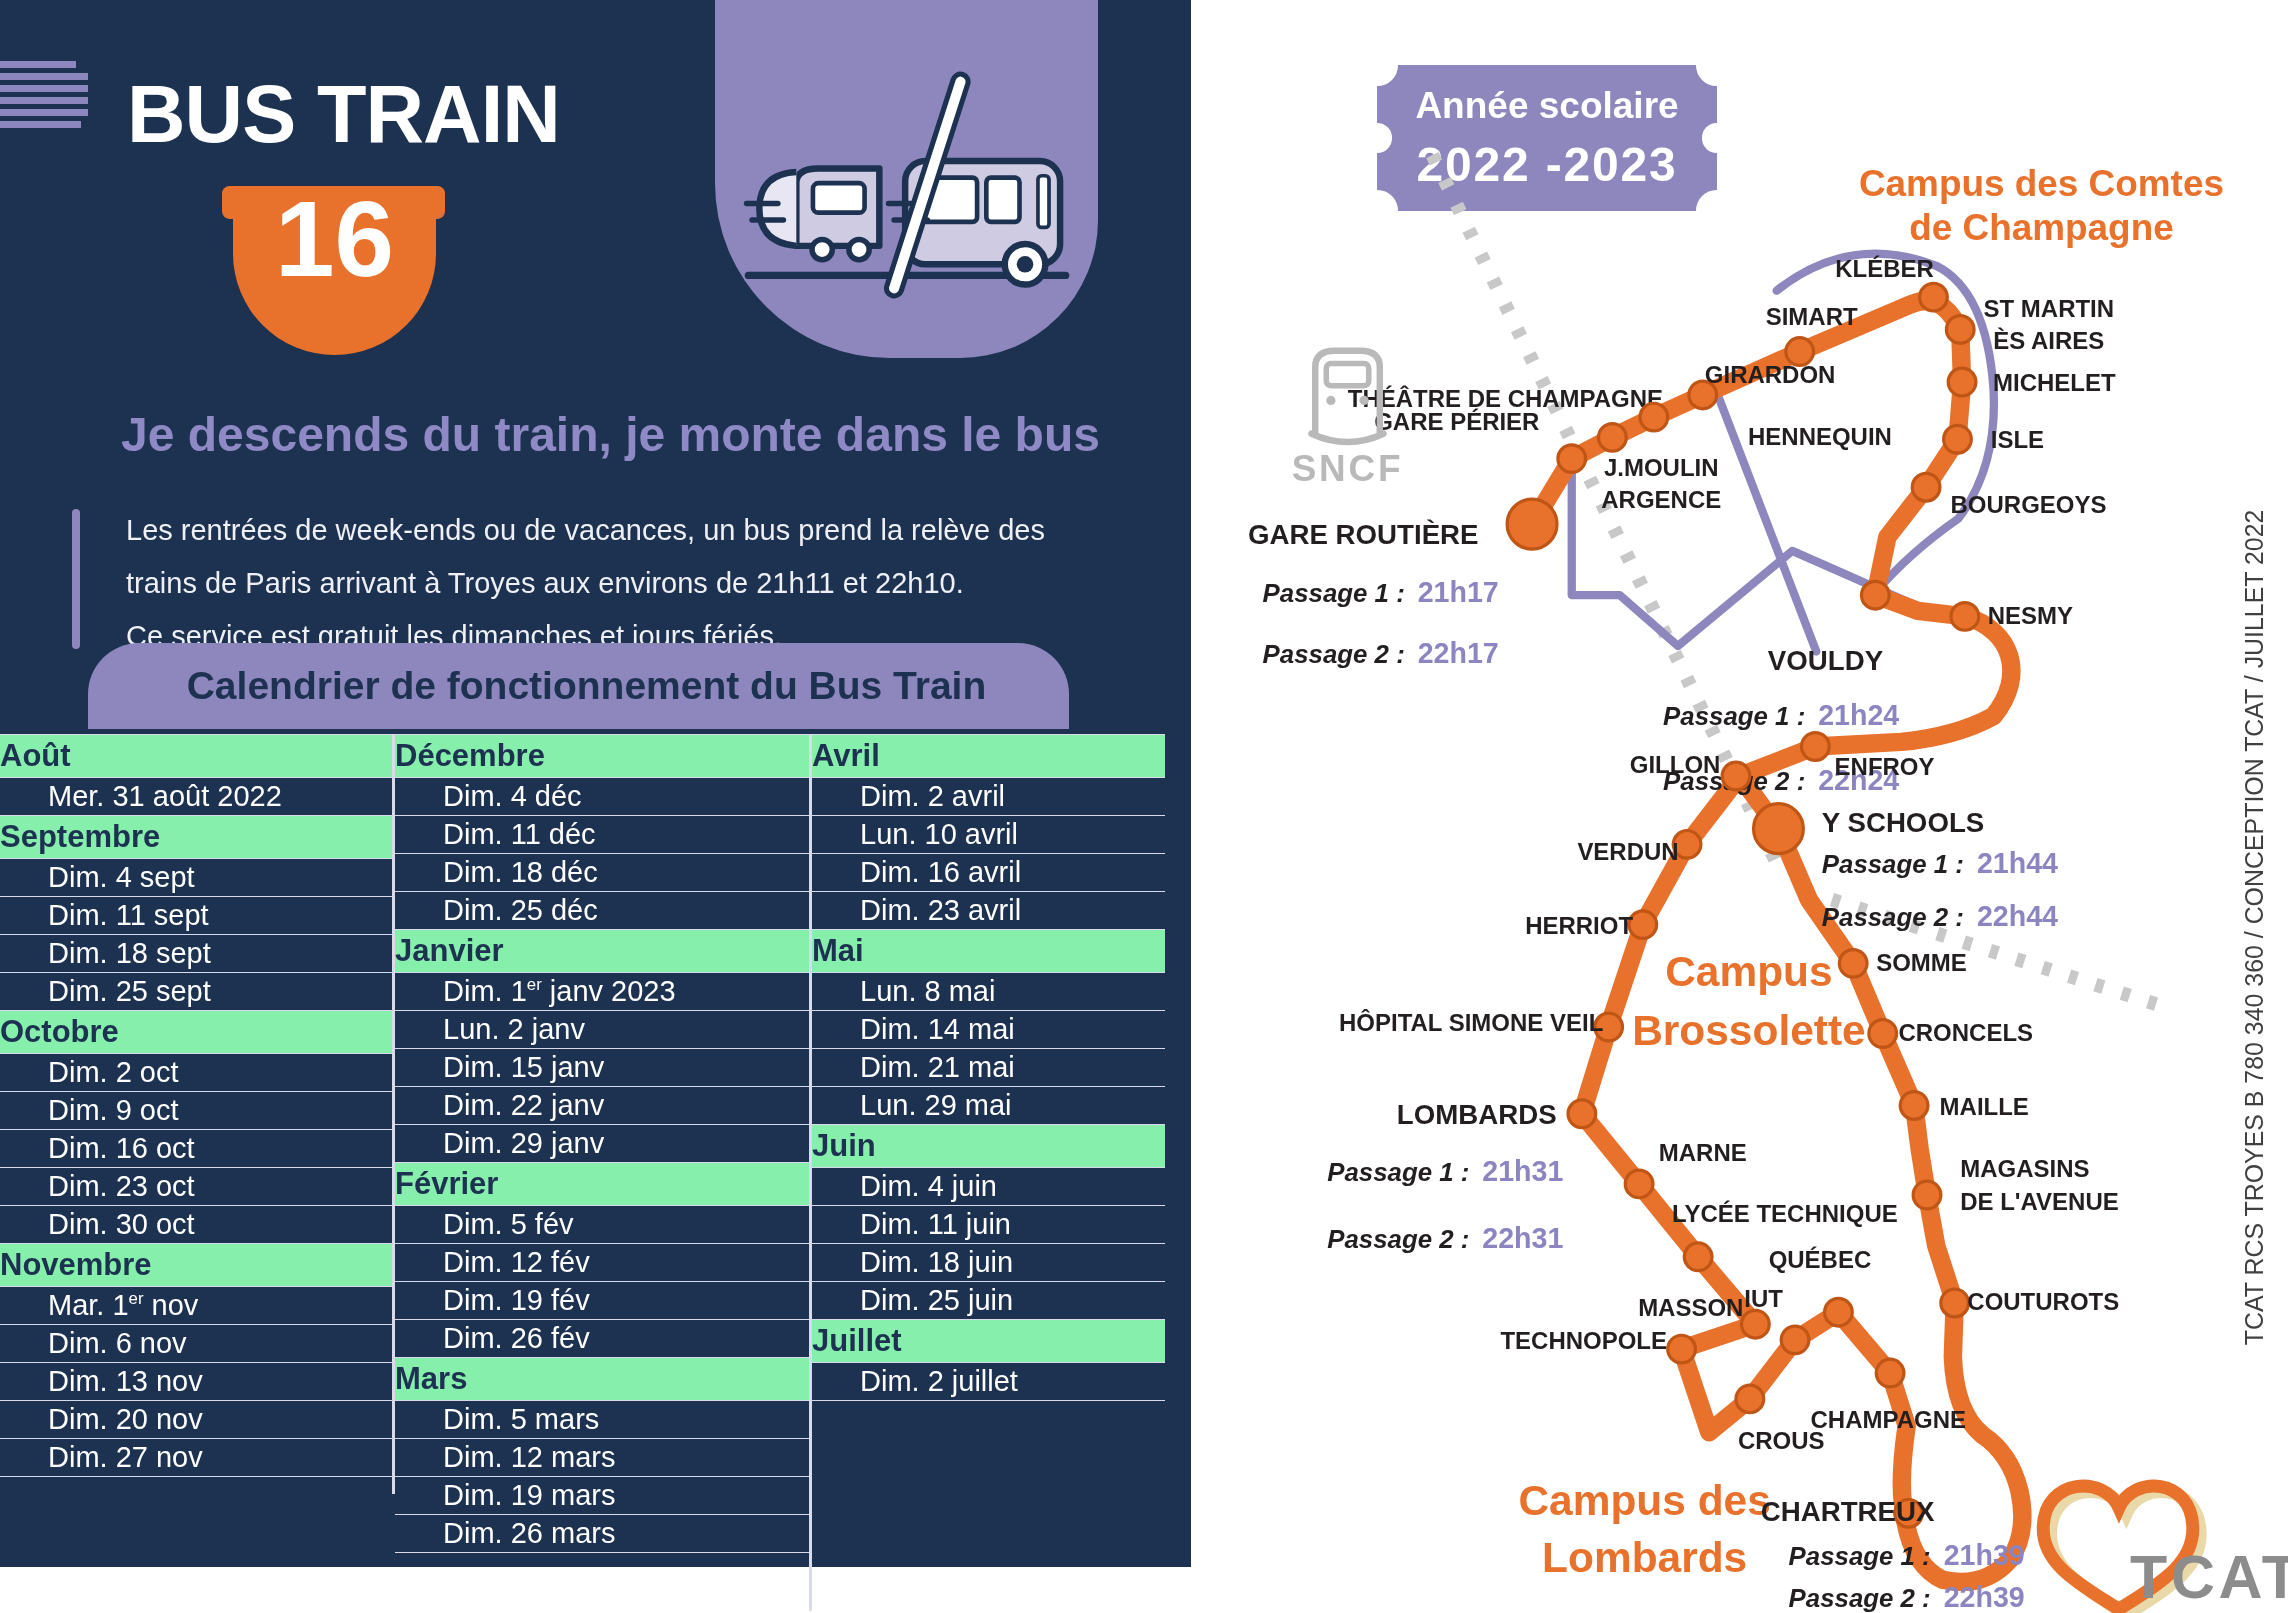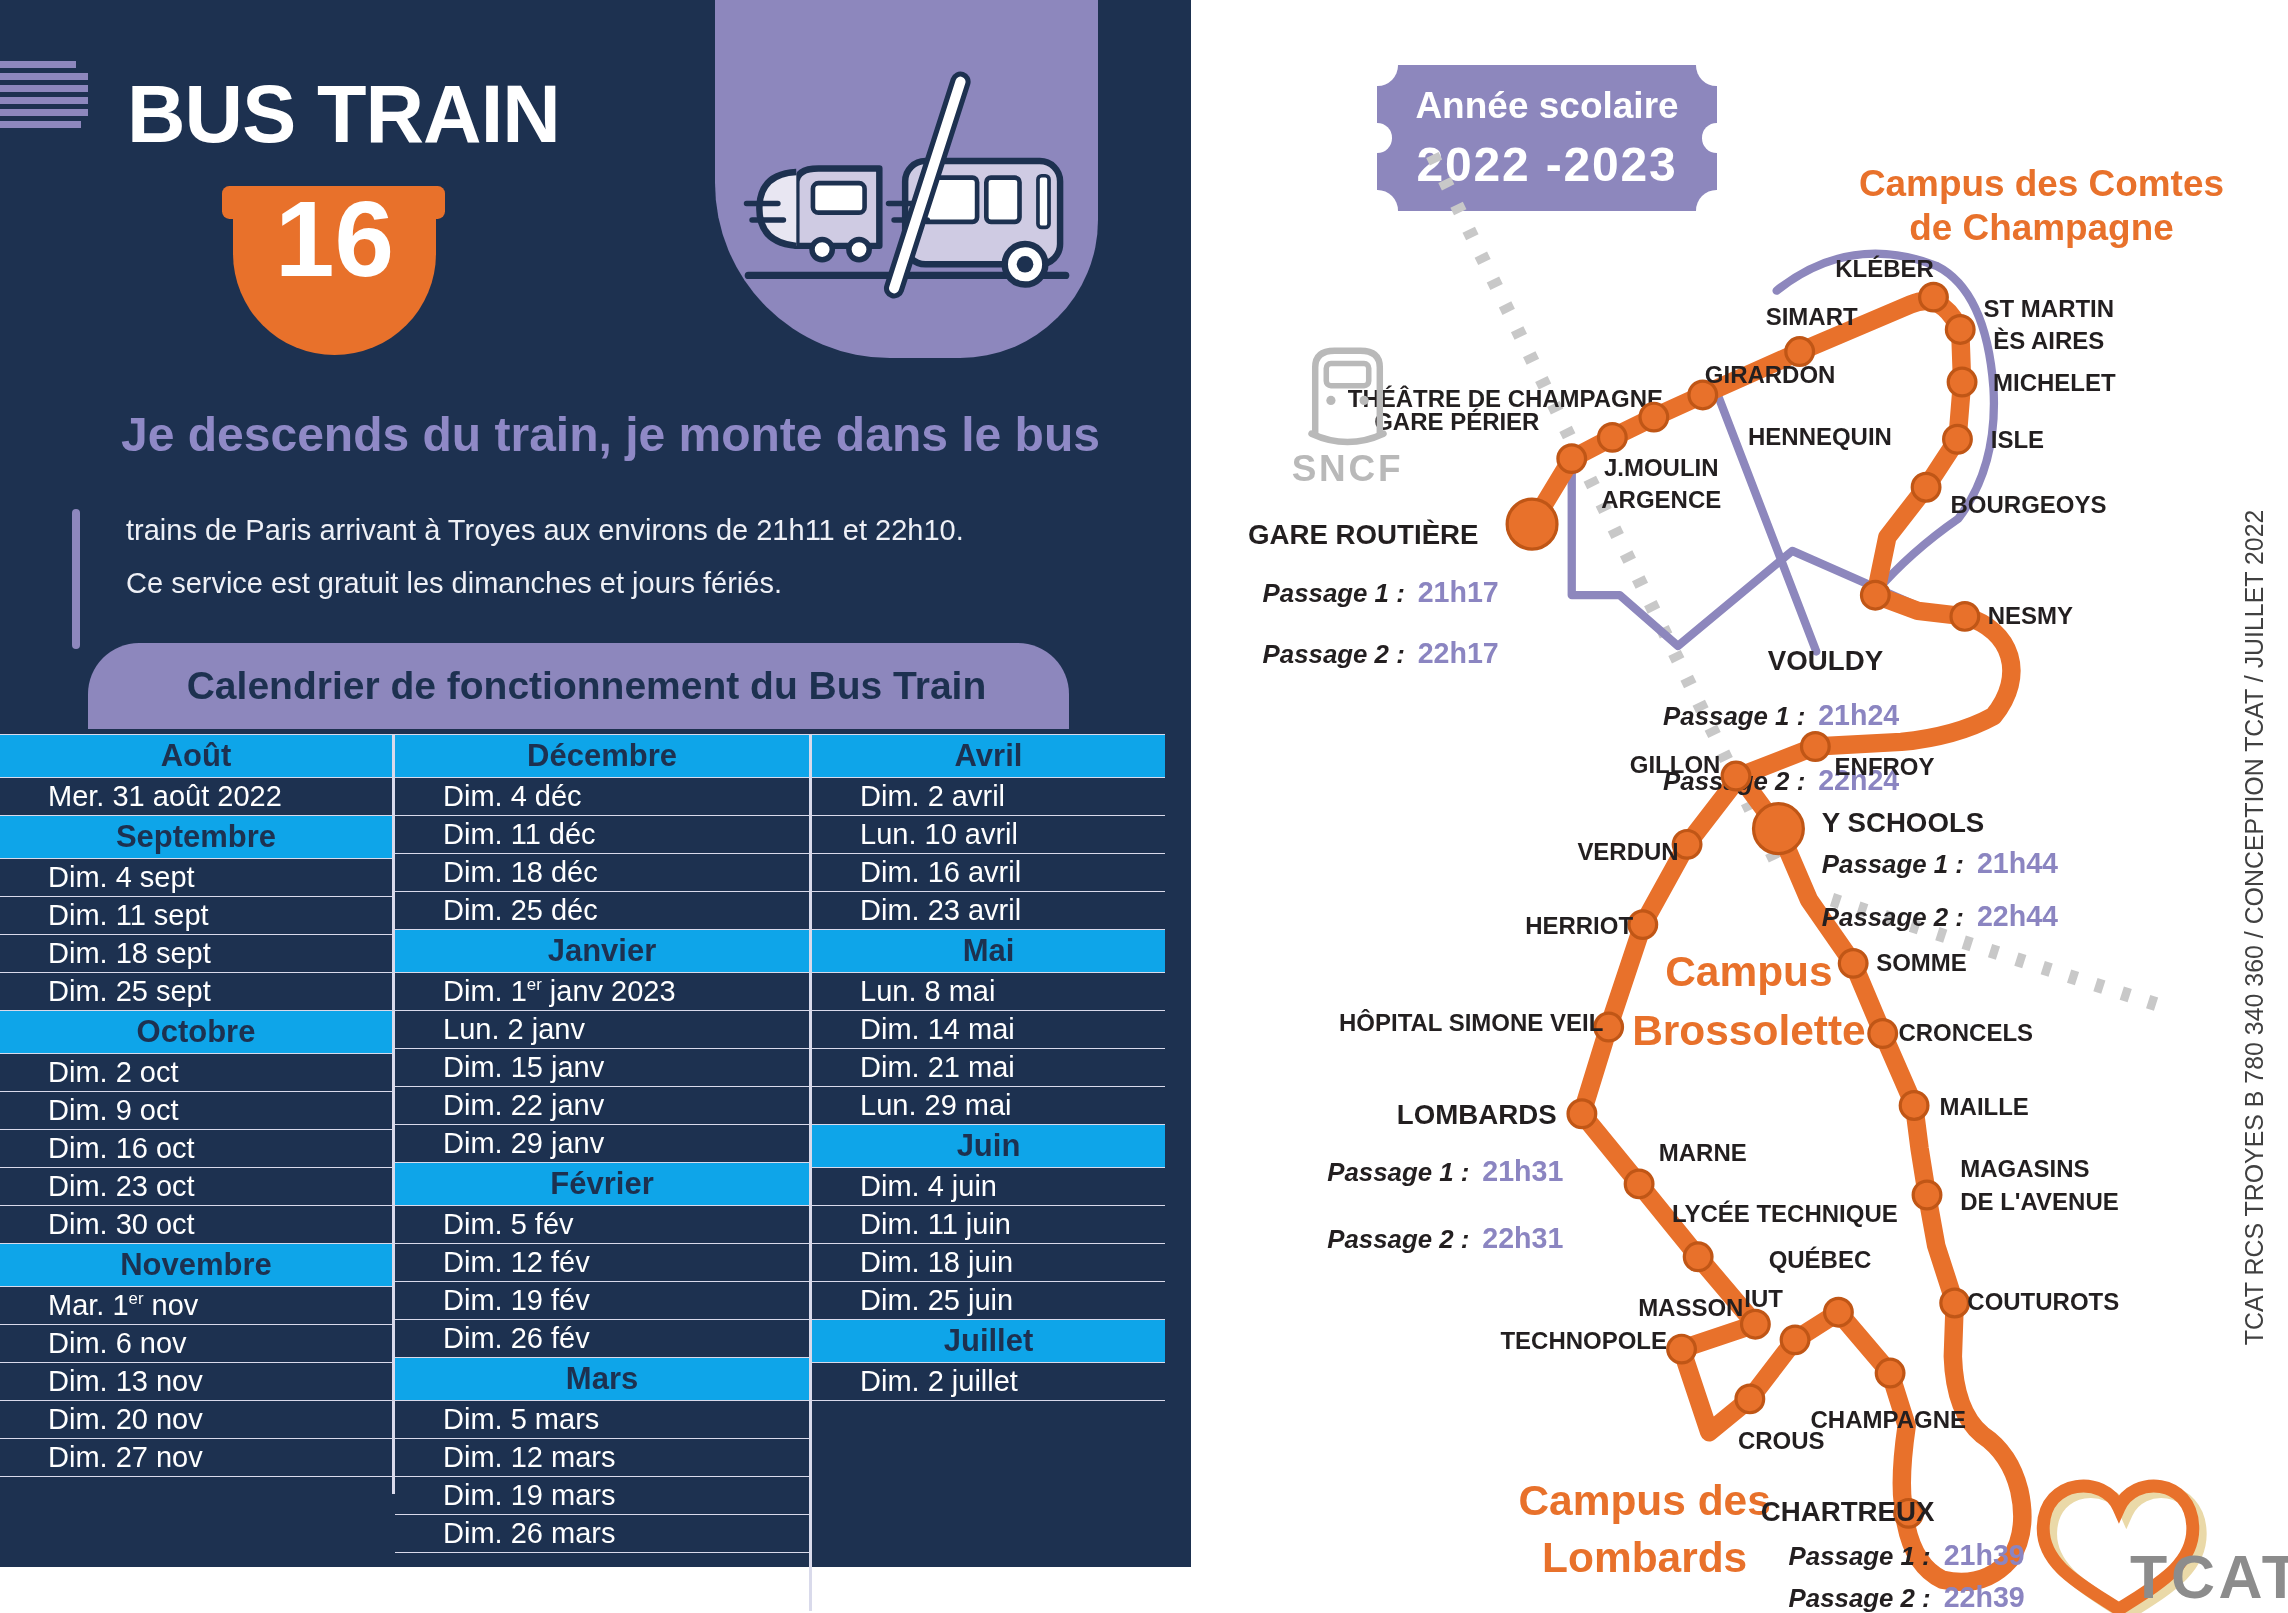--- a/index.html
+++ b/index.html
@@ -14,22 +14,22 @@
   .badge-number{font-size:107px;font-weight:bold;color:#fff;margin-top:-9.2px;}
   .blob{position:absolute;left:715px;top:0;width:383px;height:358px;background:#8d87bd;border-radius:0 0 138px 175px;}
   .blob svg{position:absolute;left:26px;top:65px;}
   .tagline{position:absolute;left:121px;top:407px;font-size:48px;font-weight:bold;color:#8f89c6;}
   .desc-bar{position:absolute;left:72px;top:509px;width:8.3px;height:140px;background:#8d87bd;border-radius:4.6px;}
   .description{position:absolute;left:126px;top:504px;font-size:29px;line-height:53px;color:#eef0f6;}
   .cal-banner{position:absolute;left:88px;top:643px;width:981px;height:86px;background:#8d87bd;
               border-radius:51px 51px 0 0;display:flex;align-items:center;justify-content:center;}
   .cal-banner-text{font-size:39px;font-weight:bold;color:#1d3150;margin-left:16px;}
   .cal-col{position:absolute;top:734px;border-top:1.8px solid #d9daeb;}
-  .cal-month{height:42px;background:#0ea5e9;color:#1d3150;font-size:31px;font-weight:bold;
-             text-align:center;line-height:42px;border-bottom:1.8px solid #d9daeb;}
+  .cal-month{height:42px;background:#86efac;color:#1d3150;font-size:31px;font-weight:bold;
+             text-align:left;line-height:42px;border-bottom:1.8px solid #d9daeb;}
   .cal-row{height:37px;line-height:37px;color:#ffffff;font-size:29px;padding-left:48px;
            border-bottom:1.8px solid #d9daeb;}
   .cal-row sup{font-size:58%;vertical-align:super;line-height:0;}
   .col-divider{position:absolute;width:2.8px;background:#d9daeb;top:734px;}
   .map-svg{position:absolute;left:0;top:0;width:2289px;height:1613px;}
   .map-label{font-weight:bold;font-size:26px;fill:#231f20;}
   .map-label-emph{font-weight:bold;font-size:30px;fill:#231f20;}
   .pass-label{font-style:italic;font-weight:bold;font-size:28px;fill:#231f20;}
   .pass-time{font-weight:bold;font-size:31px;fill:#8b85c1;}
   .campus-label{font-weight:bold;fill:#e8712b;text-anchor:middle;}
@@ -83,20 +83,21 @@
 
         <line x1="238" y1="18" x2="166" y2="242" stroke="#1d3150" stroke-width="22" stroke-linecap="round"></line>
         <line x1="238" y1="18" x2="166" y2="242" stroke="#ffffff" stroke-width="11" stroke-linecap="round"></line>
       </svg>
     </div>
 
     <div class="tagline">Je descends du train, je monte dans le bus</div>
 
     <div class="desc-bar"></div>
     <div class="description">
+      <div>Les rentrées de week-ends ou de vacances, un bus prend la relève des</div>
       <div>trains de Paris arrivant à Troyes aux environs de 21h11 et 22h10.</div>
       <div>Ce service est gratuit les dimanches et jours fériés.</div>
     </div>
 
     <div class="cal-banner">
       <span class="cal-banner-text">Calendrier de fonctionnement du Bus Train</span>
     </div>
 
     <div class="cal-col" id="cal-col-0" style="left:0;width:392px;">
         <div class="cal-month">Août</div>

